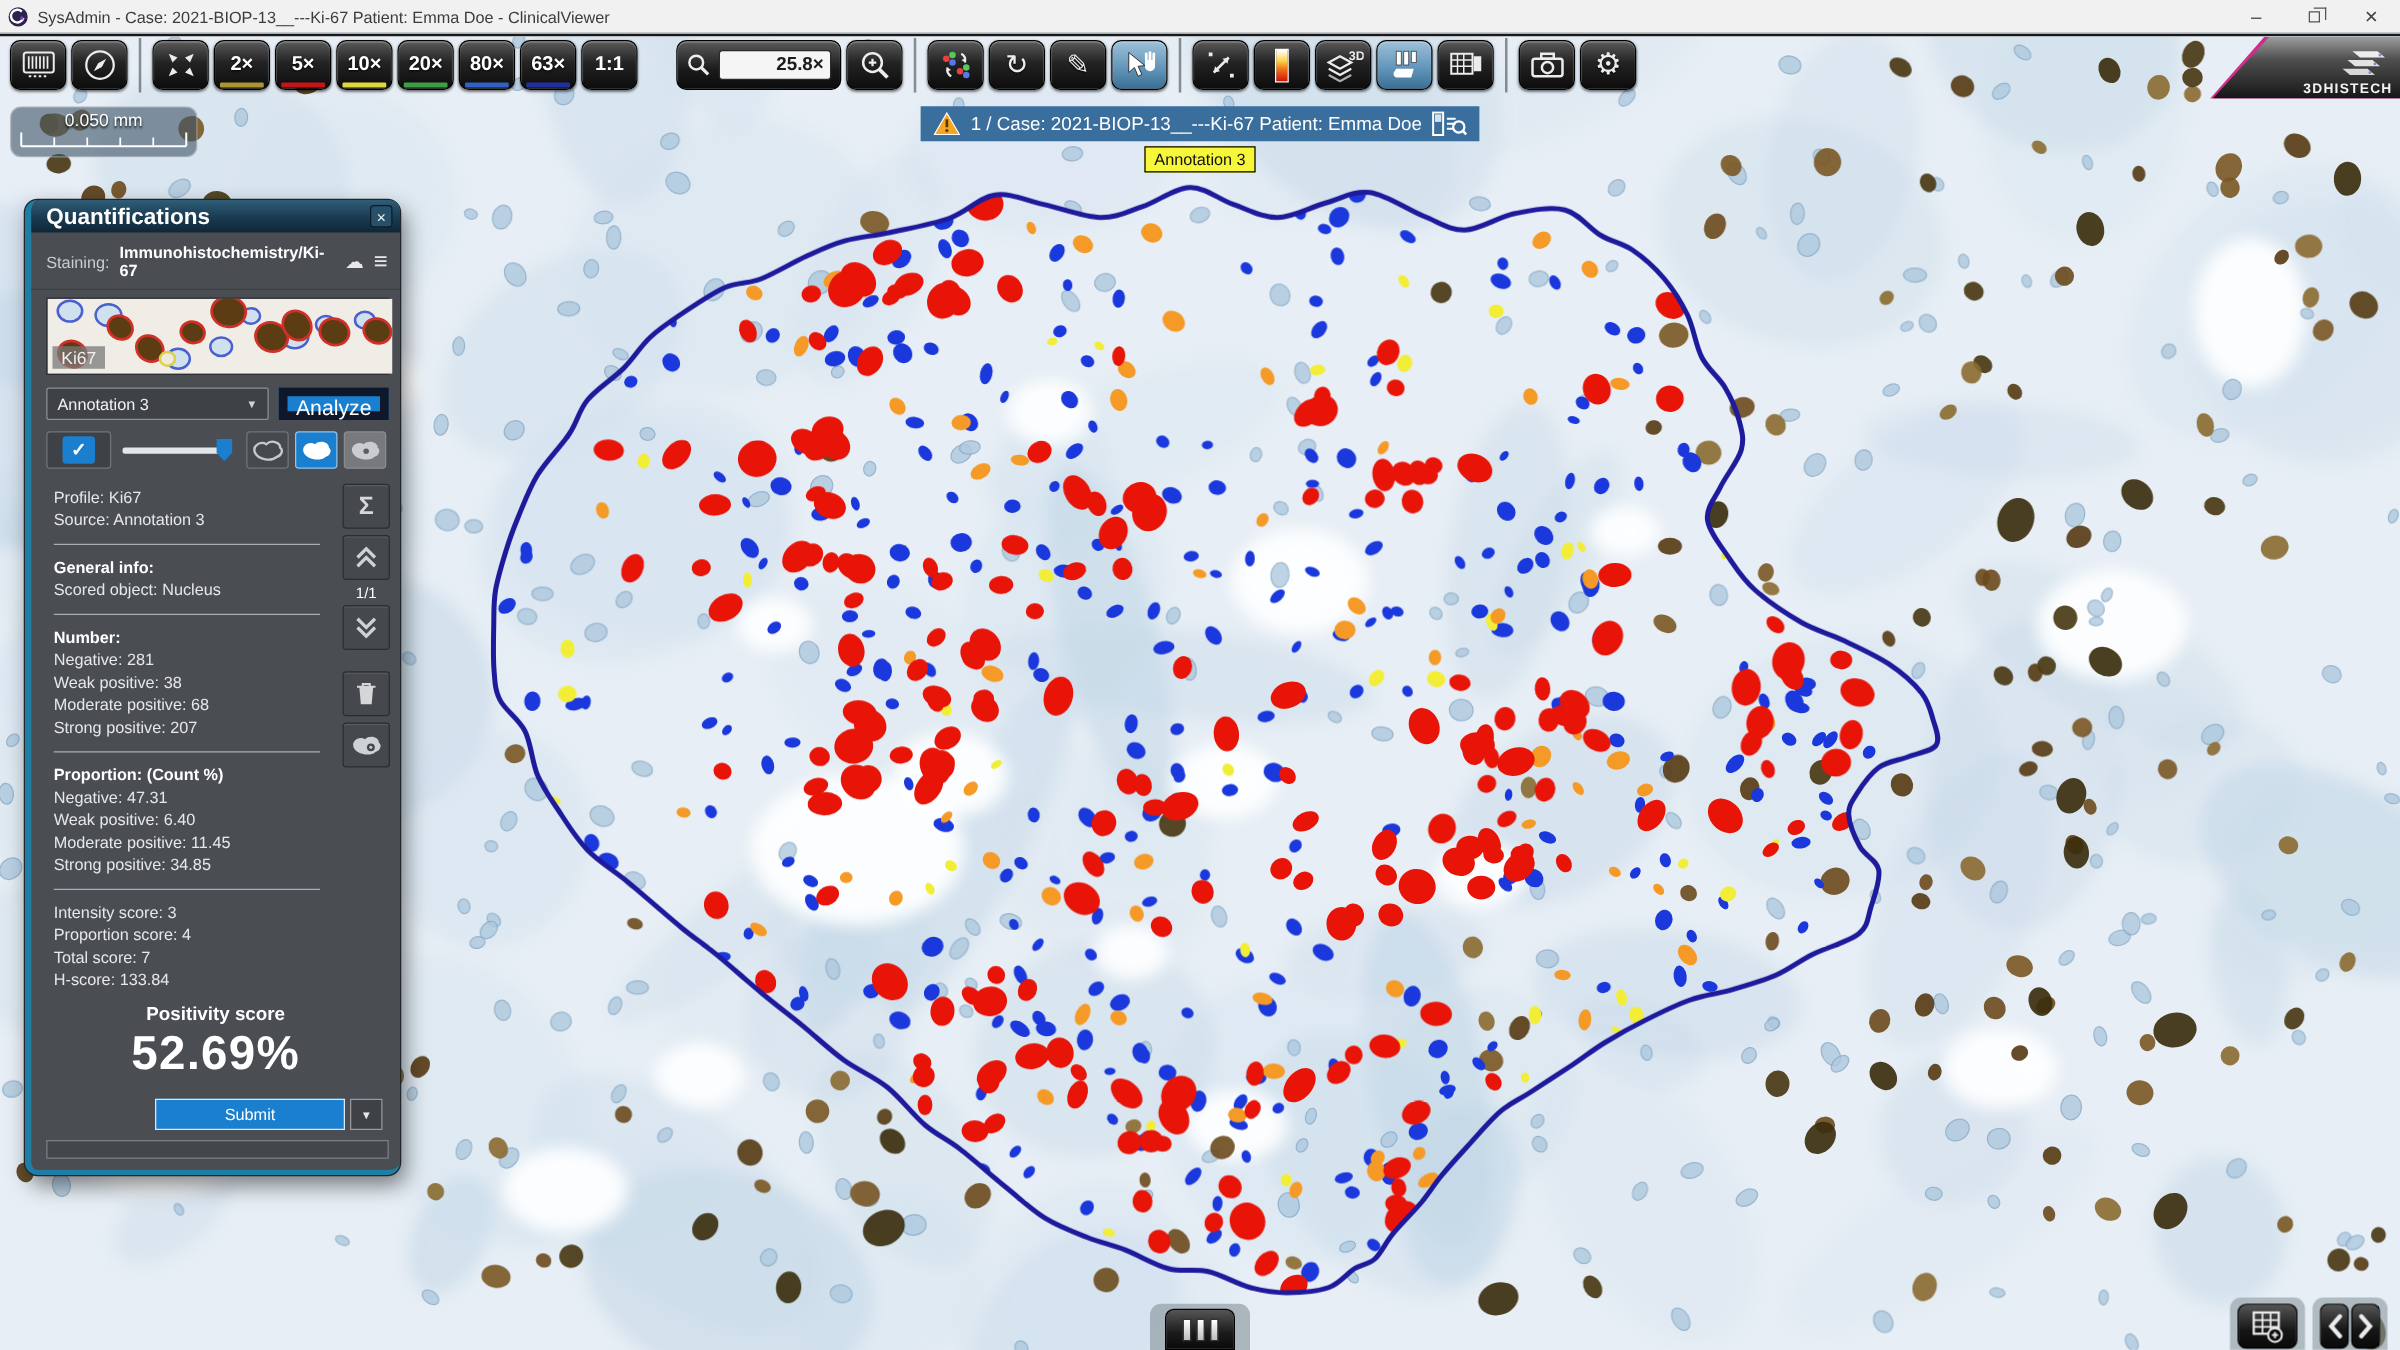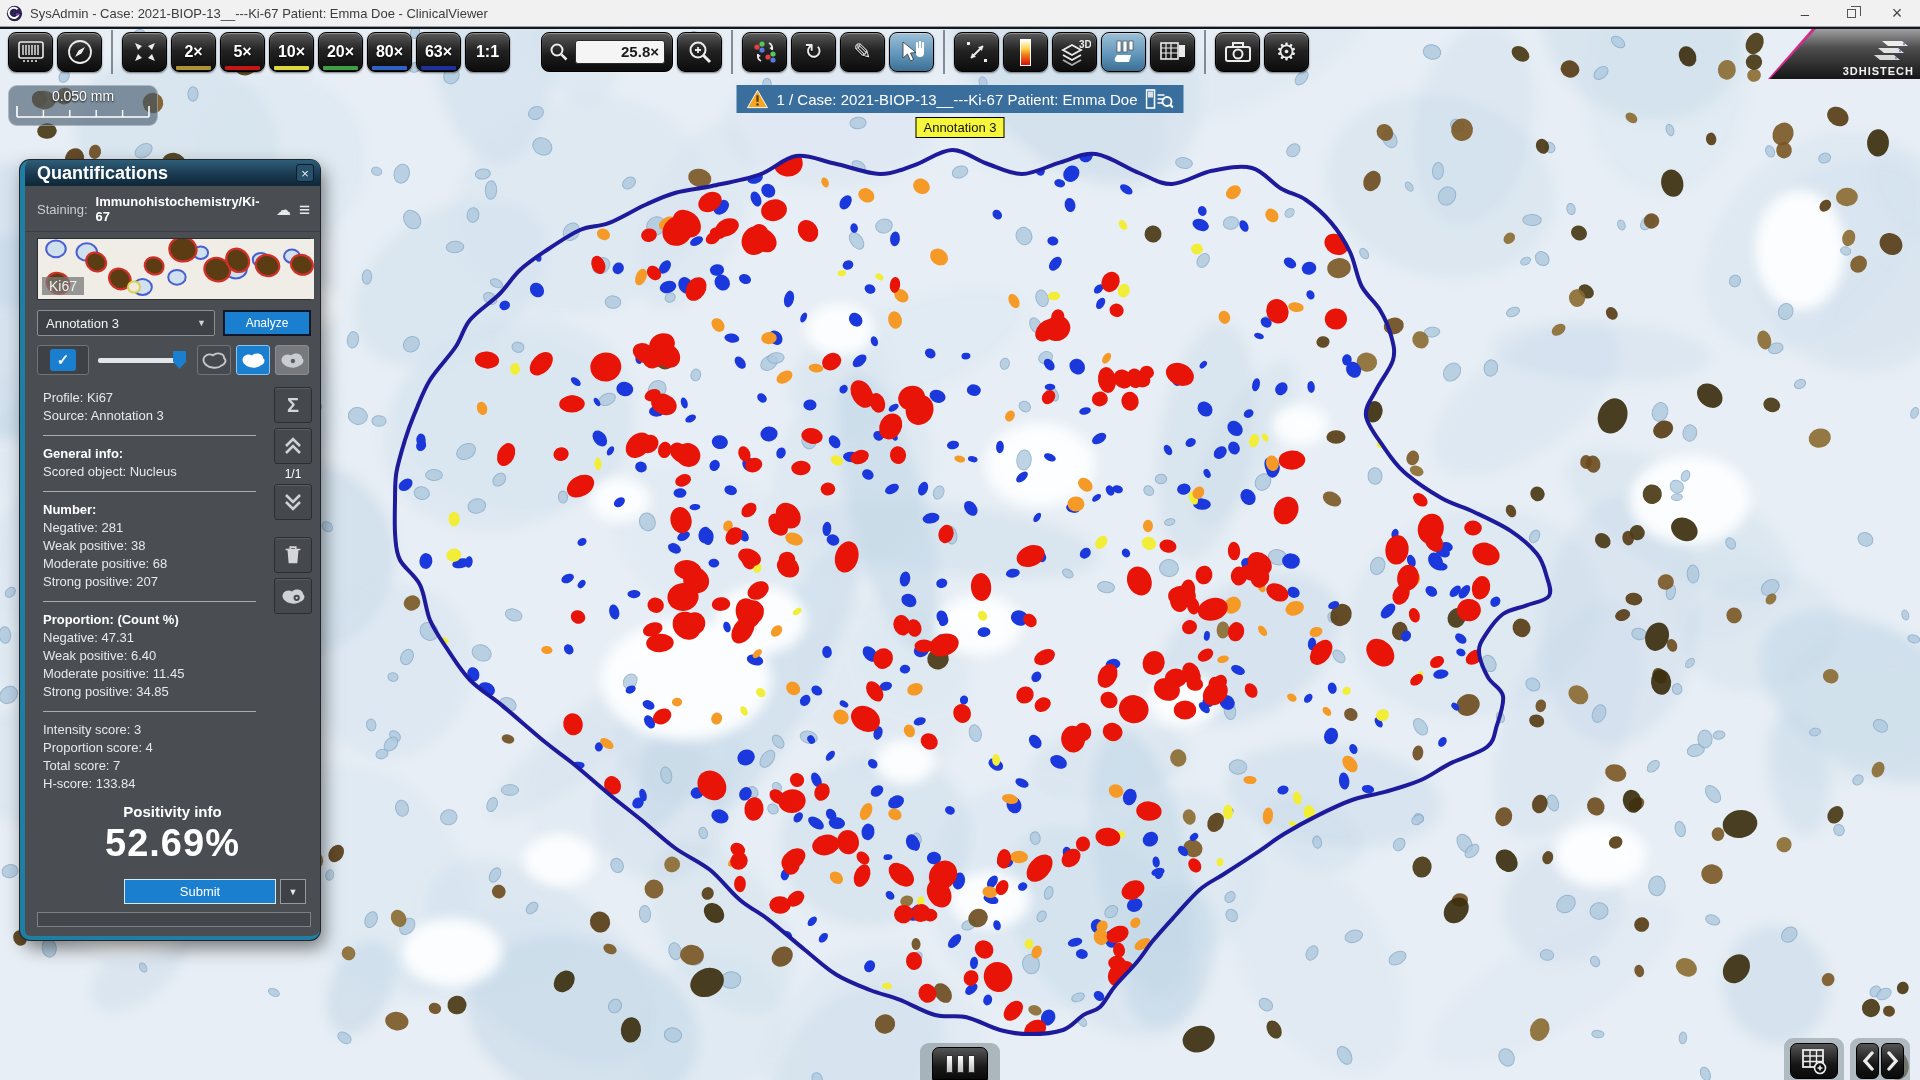--- a/index.html
+++ b/index.html
@@ -83,22 +83,22 @@
   .qstain-value { color:#fff; font-size:13px; font-weight:bold; }
   .qstain-ic { margin-left:auto; color:#e8e8e8; font-size:15px; line-height:1; cursor:pointer; }
   .qstain-menu { color:#e8e8e8; font-size:19px; font-weight:bold; line-height:1; cursor:pointer; }
   .qthumb { position:relative; margin:6px 9px 6px 12px; height:62px; border:1px solid #2b2e32; cursor:pointer; }
   .qthumb-tag { position:absolute; left:4px; bottom:4px; background:rgba(120,120,120,.75); color:#f0f0f0;
                 font-size:14px; padding:1px 7px; }
   .qrow { display:flex; gap:8px; padding:4px 9px 4px 12px; align-items:center; }
   .qdropdown { flex:1; height:26px; background:#3e4247; border:1px solid #8a8f94; border-radius:2px;
                display:flex; align-items:center; color:#f2f2f2; font-size:13px; padding:0 8px; cursor:pointer; }
   .dd-arrow { margin-left:auto; font-size:9px; color:#cfd3d6; }
-  .qanalyze { width:88px; height:26px; background:var(--accent-blue); border:2px solid #0f172a;
-              color:#fff; font-size:12px; cursor:pointer; }
+  .qanalyze { width:88px; height:26px; background:var(--accent-blue); border:7px solid #0f172a;
+              color:#fff; font-size:17px; cursor:pointer; }
   .qcontrols { display:flex; align-items:center; gap:9px; padding:5px 9px 8px 12px; }
   .qcheckbtn { width:52px; height:30px; background:#3e4247; border:1px solid #70757a; border-radius:3px;
                display:flex; align-items:center; justify-content:center; cursor:pointer; }
   .qcheck-in { width:26px; height:22px; background:var(--accent-blue); border-radius:3px; color:#fff;
                font-size:15px; font-weight:bold; display:flex; align-items:center; justify-content:center; }
   .qslider { position:relative; width:88px; height:20px; cursor:pointer; }
   .qslider-track { position:absolute; left:0; right:10px; top:8px; height:5px; background:#e2e6e9; border-radius:2px; }
   .qslider-handle { position:absolute; right:0; top:1px; width:13px; height:18px; background:var(--accent-blue);
                clip-path:polygon(0 0,100% 0,100% 60%,50% 100%,0 60%); }
   .qmode { display:flex; gap:5px; margin-left:2px; }
@@ -1654,21 +1654,21 @@
         <button class="rbtn">
           <svg width="28" height="24" viewBox="0 0 30 26">
             <path d="M4,15 C2,9 9,5 14,8 C18,4 26,6 26,11 C29,13 27,18 23,19 C19,23 7,22 4,15 Z" fill="#cfd2d5"></path>
             <circle cx="19" cy="15" r="3.4" fill="#45484d"></circle>
               <circle cx="19" cy="15" r="1.3" fill="#cfd2d5"></circle>
           </svg>
         </button>
       </div>
     </div>
     <div class="qpos">
-      <div class="qpos-head">Positivity info</div>
+      <div class="qpos-head">Positivity score</div>
       <div class="qpos-val">52.69%</div>
     </div>
     <div class="qsubmit-row">
       <button class="qsubmit">Submit</button>
       <button class="qsubmit-dd">
         <span>▼</span>
       </button>
     </div>
     <div class="qfooter"></div>
   </div>

